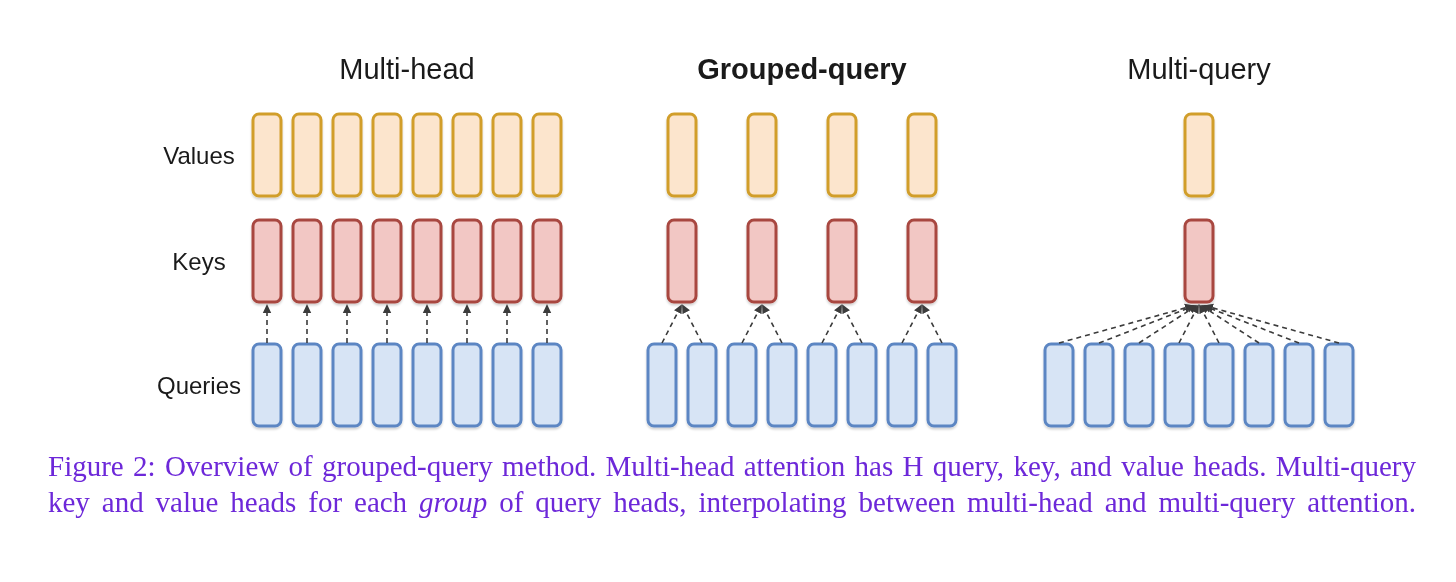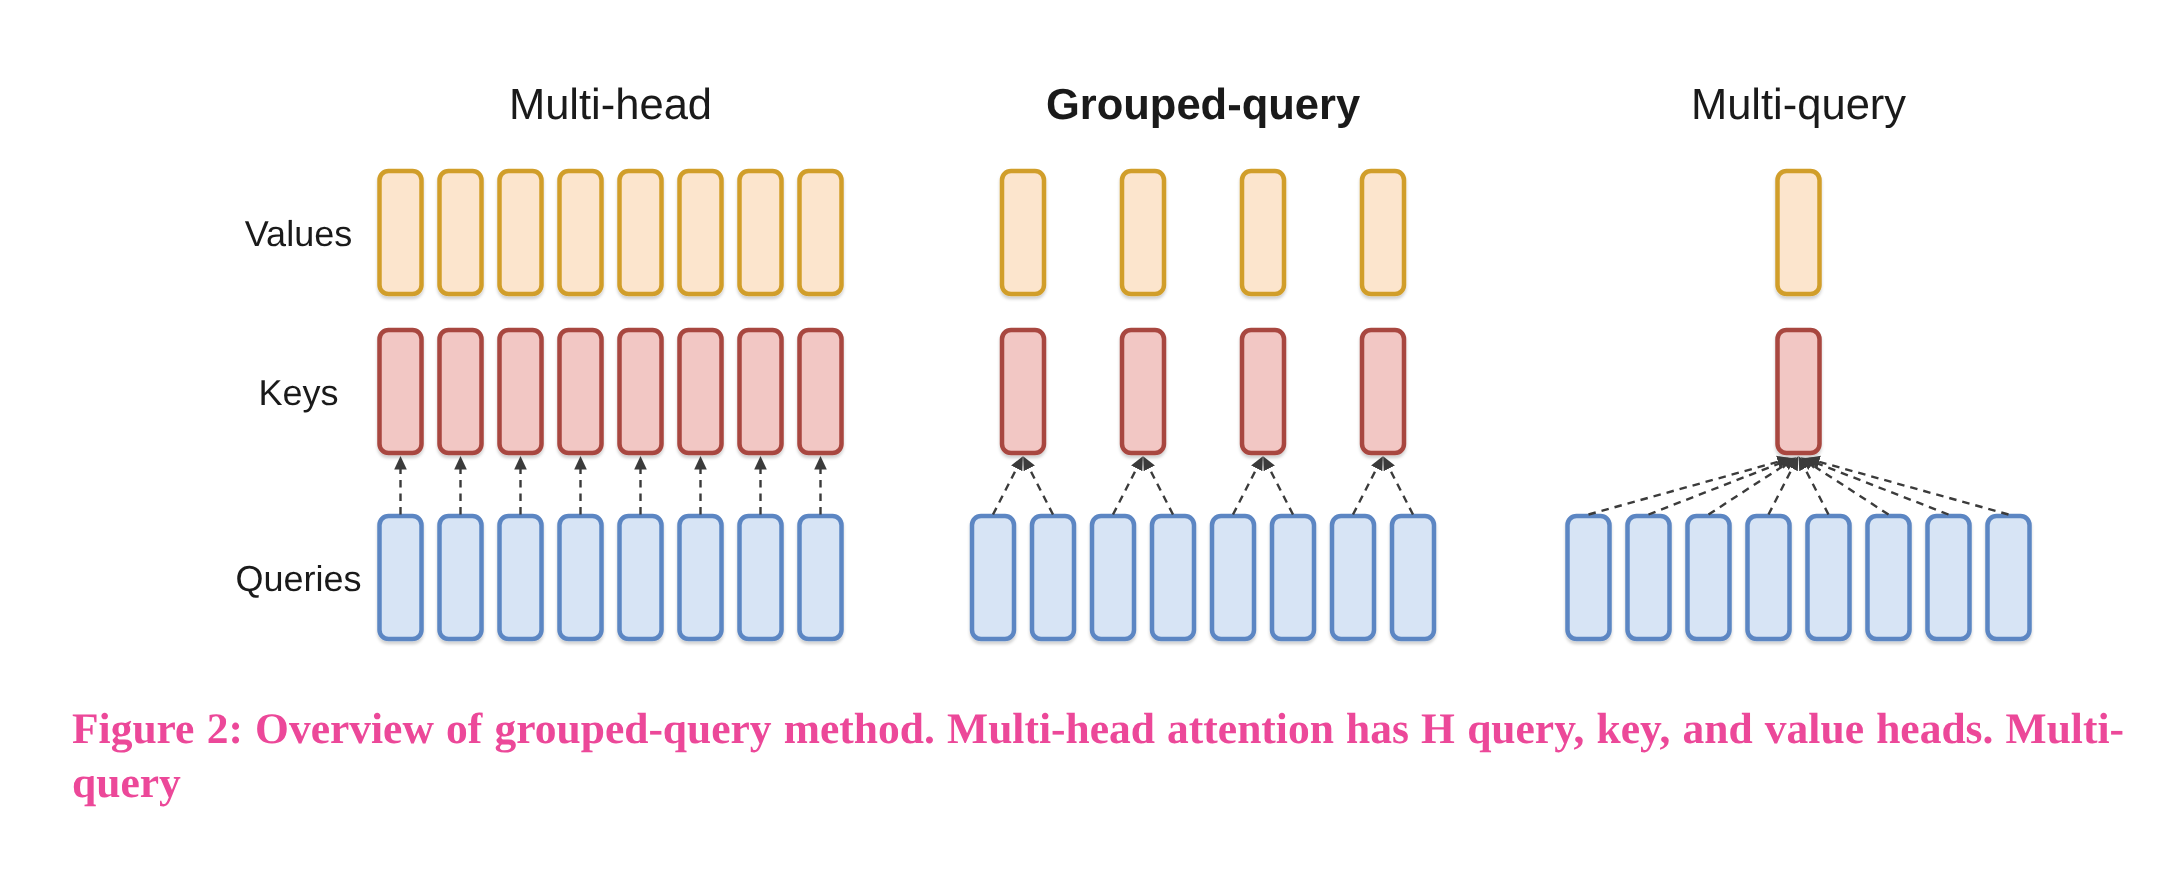--- a/index.html
+++ b/index.html
@@ -6,25 +6,24 @@
   .page {
     position:relative;
     width:1456px; height:582px;
     background:#ffffff;
     overflow:hidden;
     font-family:"Liberation Sans", sans-serif;
   }
   #diagram-svg { position:absolute; left:0; top:0; }
   .caption {
     position:absolute;
-    left:48px; top:468px; width:1368px;
+    left:48px; top:448px; width:1368px;
     font-family:"Liberation Serif", serif;
     font-size:29px;
-    color:#ec4899;
-    font-weight:bold;
+    color:#6d28d9;
   }
   .cap-line {
     text-align:justify;
     text-align-last:justify;
     line-height:36px;
     height:36px;
     white-space:normal;
   }
   .cap-line i { font-style:italic; }
 </style>
@@ -118,14 +117,15 @@
       <path d="M 1139 343 L 1196 306" stroke="#3B3B3B" stroke-width="1.6" stroke-dasharray="5 4" fill="none" marker-end="url(#arrow)"></path>
       <path d="M 1179 343 L 1198 306" stroke="#3B3B3B" stroke-width="1.6" stroke-dasharray="5 4" fill="none" marker-end="url(#arrow)"></path>
       <path d="M 1219 343 L 1200 306" stroke="#3B3B3B" stroke-width="1.6" stroke-dasharray="5 4" fill="none" marker-end="url(#arrow)"></path>
       <path d="M 1259 343 L 1202 306" stroke="#3B3B3B" stroke-width="1.6" stroke-dasharray="5 4" fill="none" marker-end="url(#arrow)"></path>
       <path d="M 1299 343 L 1204 306" stroke="#3B3B3B" stroke-width="1.6" stroke-dasharray="5 4" fill="none" marker-end="url(#arrow)"></path>
       <path d="M 1339 343 L 1206 306" stroke="#3B3B3B" stroke-width="1.6" stroke-dasharray="5 4" fill="none" marker-end="url(#arrow)"></path>
     </svg>
 
   <div class="caption">
     <div class="cap-line">Figure 2: Overview of grouped-query method. Multi-head attention has H query, key, and value heads. Multi-query</div>
+    <div class="cap-line"><span>key and value heads for each </span><i>group</i><span> of query heads, interpolating between multi-head and multi-query attention.</span></div>
   </div>
 </div>
 
 </body></html>

